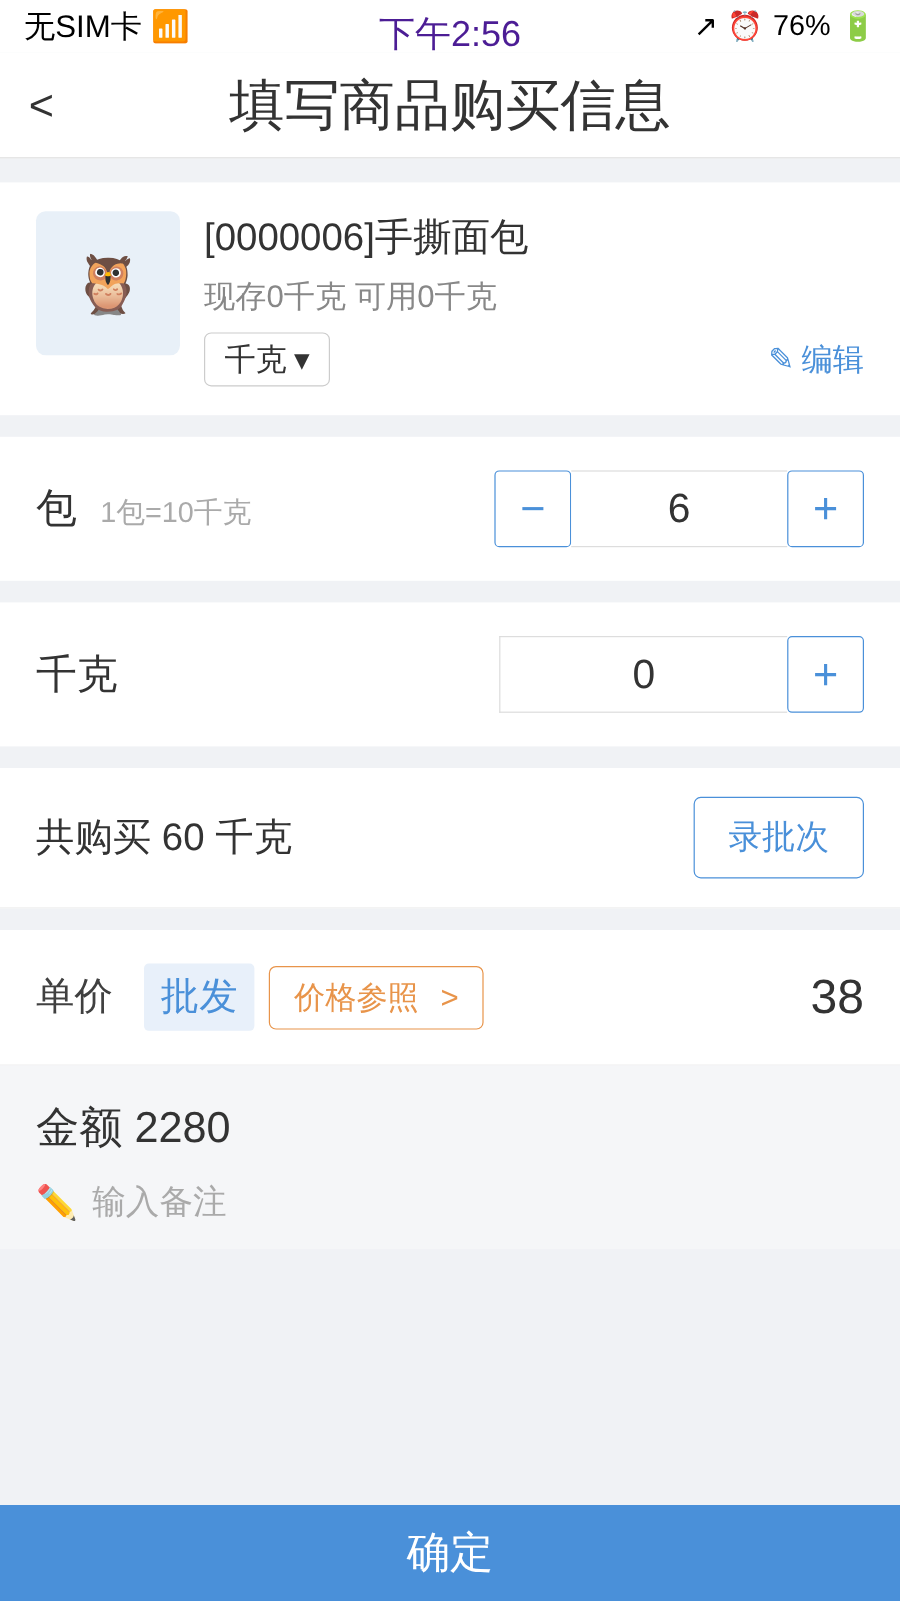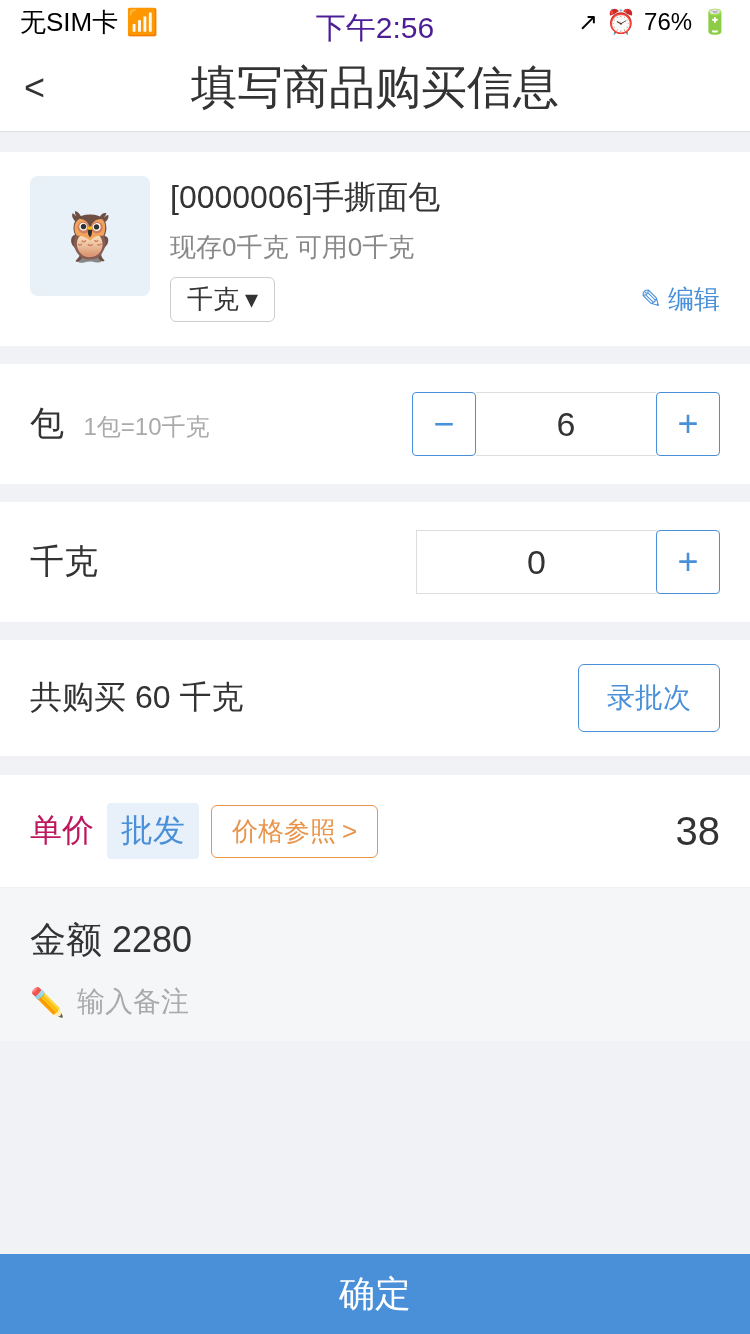--- a/index.html
+++ b/index.html
@@ -232,41 +232,41 @@
     .price-section {
       background: #fff;
       margin-top: 18px;
       padding: 28px 30px;
       display: flex;
       align-items: center;
       border-bottom: 1px solid #f0f0f0;
     }
     .price-label {
       font-size: 32px;
-      color: #be185d;
-      margin-right: 13px;
+      color: #404040;
+      margin-right: 26px;
     }
     .price-tag {
       background: #e8f0fa;
       color: #4a90d9;
       font-size: 32px;
       padding: 6px 14px;
       border-radius: 4px;
       margin-right: 12px;
     }
     .price-ref-btn {
       border: 1px solid #e8944a;
       color: #e8944a;
       background: #fff;
       padding: 8px 20px;
       font-size: 26px;
       border-radius: 6px;
       display: flex;
       align-items: center;
-      gap: 6px;
+      gap: 18px;
       cursor: pointer;
     }
     .price-value {
       margin-left: auto;
       font-size: 40px;
       color: #333;
       font-weight: 400;
     }
 
     

